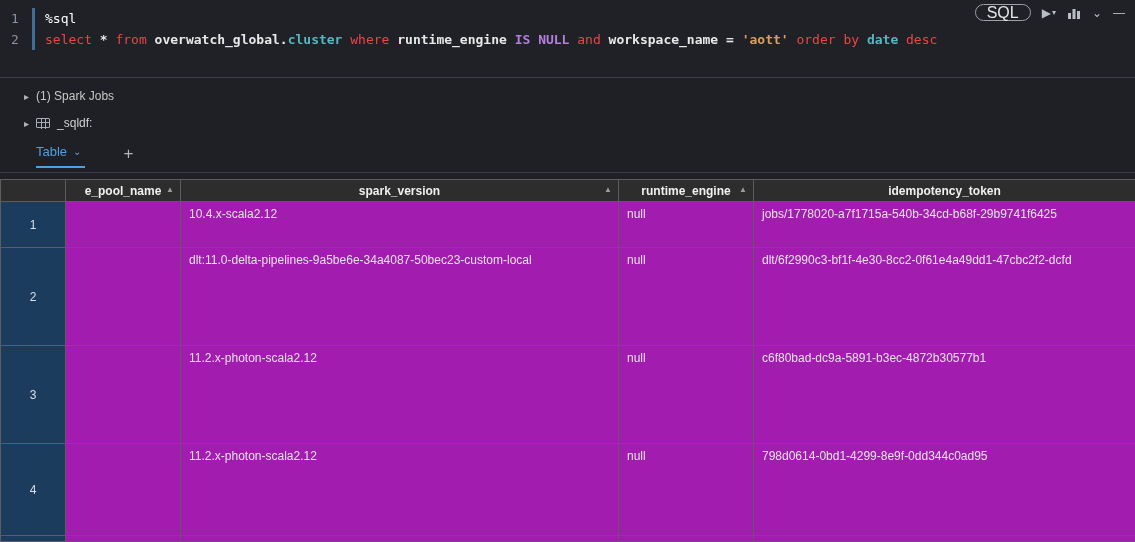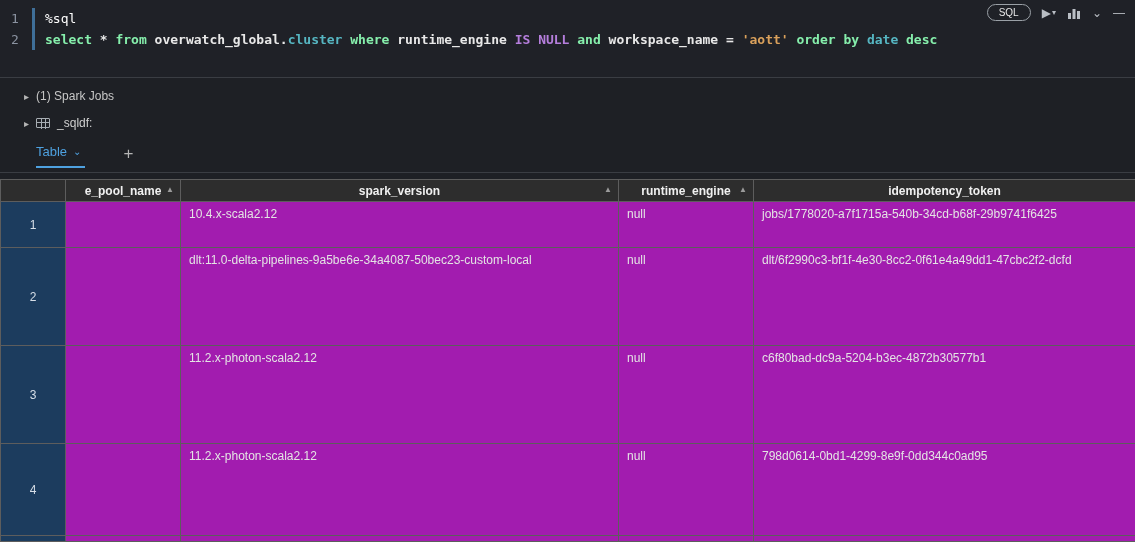--- a/index.html
+++ b/index.html
@@ -7,28 +7,28 @@
   body{background:#1e2025;font-family:"Liberation Sans",sans-serif;color:#d6d6d6}
 
   
   .cell{position:relative;background:#1f2127;border-bottom:1px solid #3a3d43;height:78px;padding-top:8px}
   .editor{display:flex}
   .gutter{width:30px;text-align:center;color:#8b93a1}
   .gutter .ln,.code-line{font-family:"DejaVu Sans Mono",monospace;font-size:13px;line-height:21px;white-space:pre}
   .accent{width:3px;background:#3f6f99;margin-left:2px}
   .code-lines{padding-left:10px}
   .tk-magic{color:#ffffff;font-weight:normal}
-  .tk-kw{color:#86efac;font-weight:bold}
+  .tk-kw{color:#ef4444;font-weight:normal}
   .tk-plain{color:#e8e8e8;font-weight:bold}
   .tk-type{color:#56b6c2;font-weight:bold}
   .tk-builtin{color:#b57edc;font-weight:bold}
   .tk-str{color:#d9a05b;font-weight:bold}
 
   .cell-toolbar{position:absolute;top:4px;right:10px;display:flex;align-items:center;gap:11px}
-  .sql-pill{border:1px solid #9aa0a6;border-radius:9px;font-size:10px;color:#e6e6e6;padding:1px 11px;line-height:13px;background:transparent;cursor:pointer}
+  .sql-pill{border:1px solid #9aa0a6;border-radius:9px;font-size:16px;color:#e6e6e6;padding:1px 11px;line-height:13px;background:transparent;cursor:pointer}
   .tb-icon{color:#b9bec4;font-size:12px;line-height:14px;cursor:pointer;display:inline-flex;align-items:center}
   .run-group{display:inline-flex;align-items:center;gap:1px}
   .run-caret{font-size:8px;color:#b9bec4}
   .chart-svg{display:block}
 
   
   .out-row{display:flex;align-items:center;color:#c7c7c7;font-size:12px;height:16px;padding-left:24px}
   .out-row.spark{margin-top:10px}
   .out-row.sqldf{margin-top:11px}
   .caret{color:#b5b5b5;font-size:10px;margin-right:7px}
@@ -141,21 +141,21 @@
           <td></td>
           <td>dlt:11.0-delta-pipelines-9a5be6e-34a4087-50bec23-custom-local</td>
           <td>null</td>
           <td>dlt/6f2990c3-bf1f-4e30-8cc2-0f61e4a49dd1-47cbc2f2-dcfd</td>
         </tr>
         <tr>
           <td class="rownum">3</td>
           <td></td>
           <td>11.2.x-photon-scala2.12</td>
           <td>null</td>
-          <td>c6f80bad-dc9a-5204-b3ec-4872b30577b1</td>
+          <td>c6f80bad-dc9a-5891-b3ec-4872b30577b1</td>
         </tr>
         <tr>
           <td class="rownum">4</td>
           <td></td>
           <td>11.2.x-photon-scala2.12</td>
           <td>null</td>
           <td>798d0614-0bd1-4299-8e9f-0dd344c0ad95</td>
         </tr>
         <tr class="partial">
           <td class="rownum"></td>

